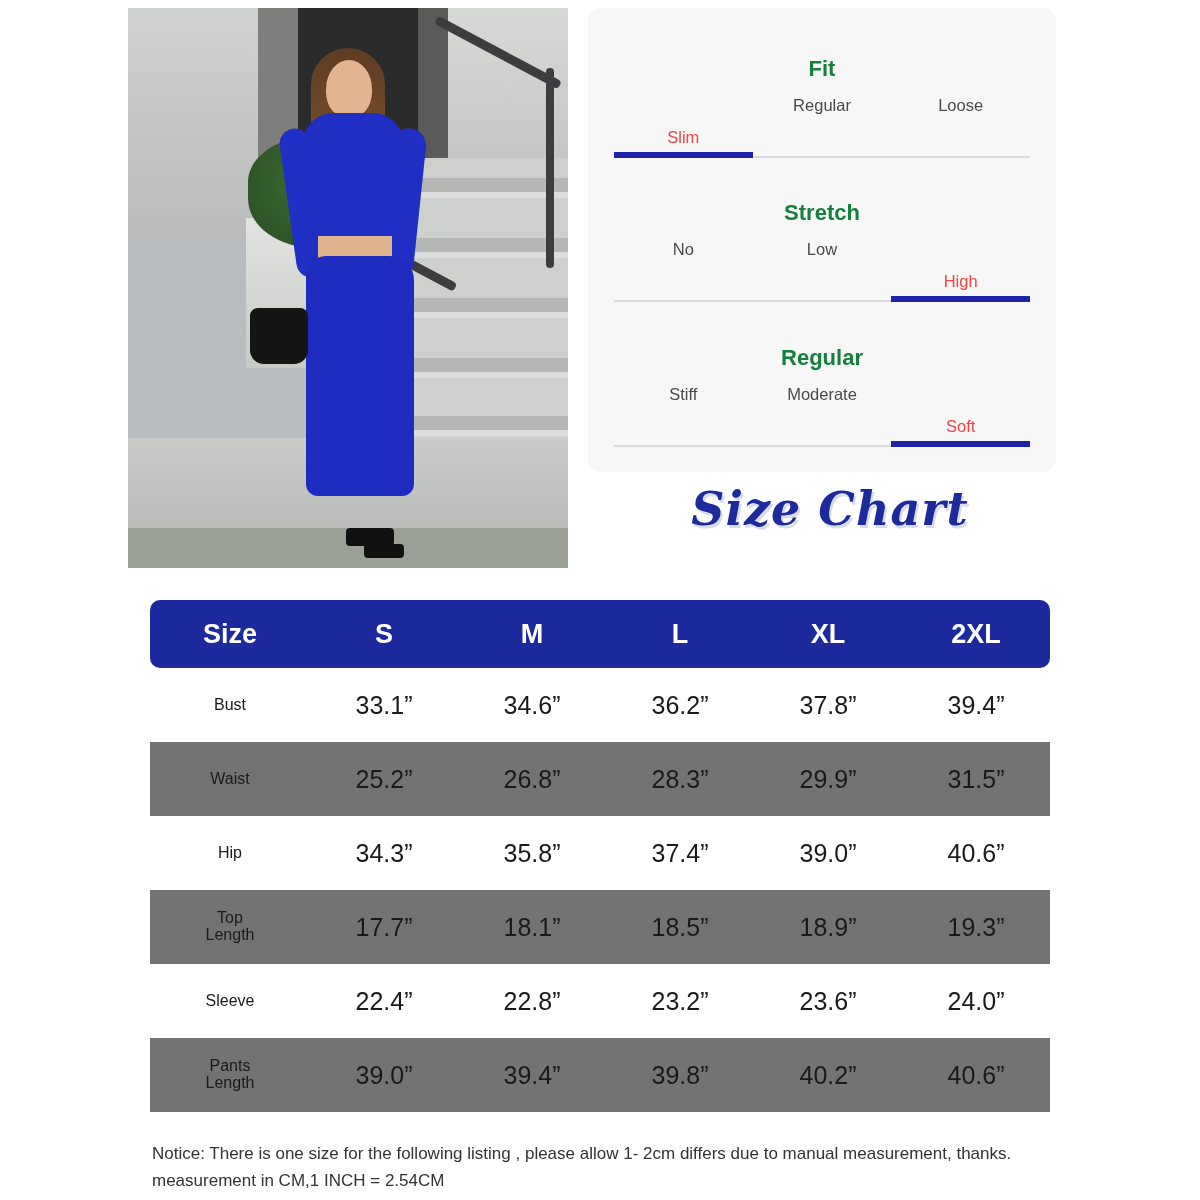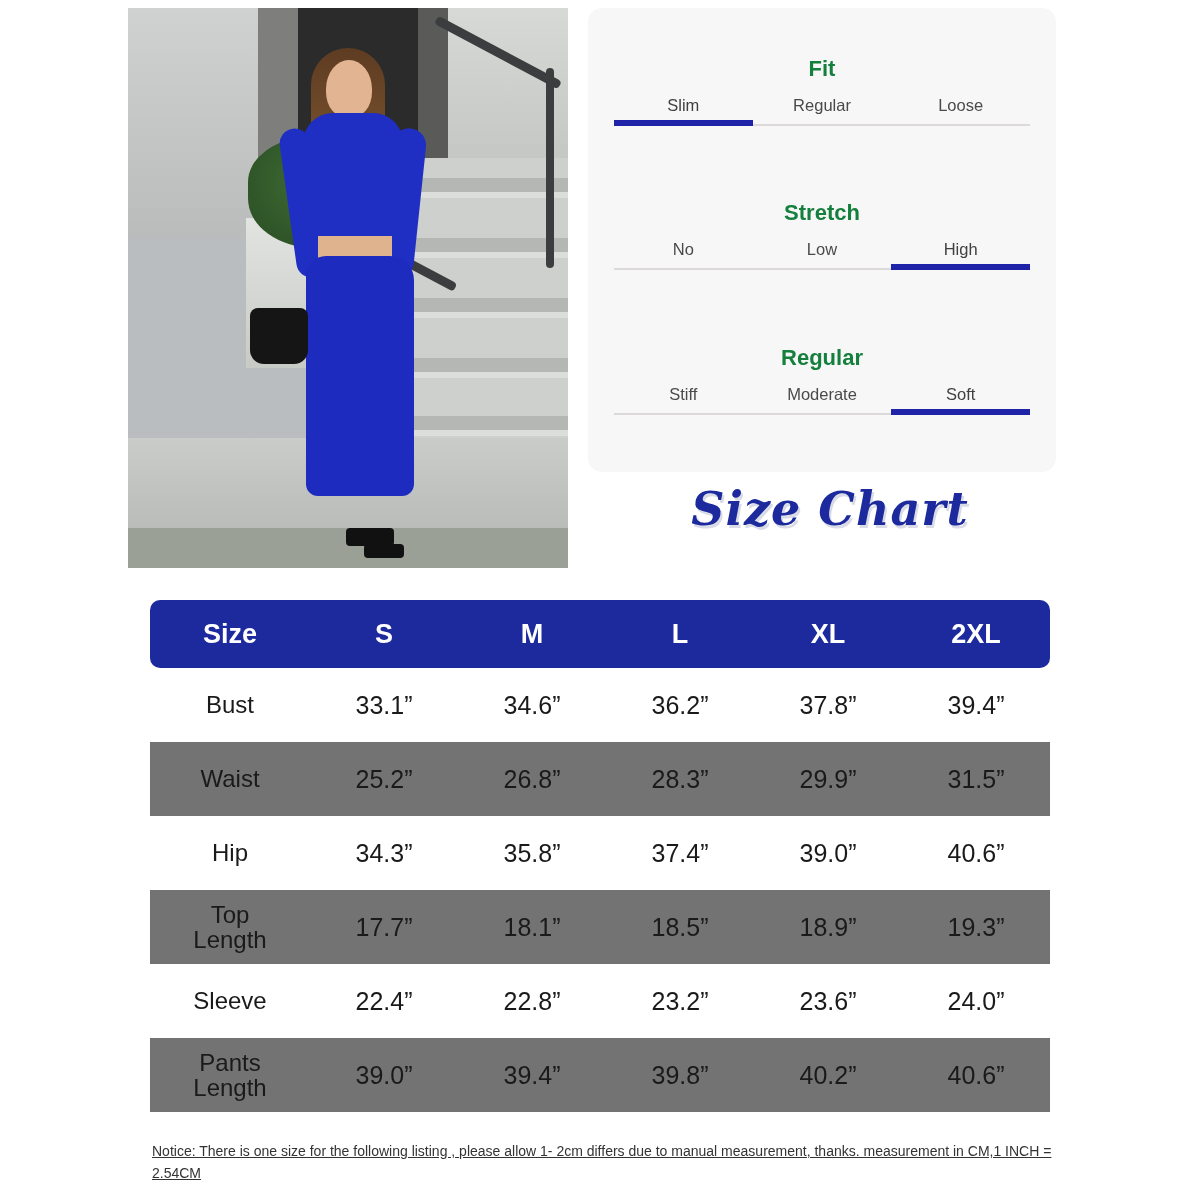--- a/index.html
+++ b/index.html
@@ -140,21 +140,21 @@
   }
   .prop-cell {
     flex: 1;
     text-align: center;
     font-size: 16.5px;
     color: #4a4a4a;
     padding-bottom: 9px;
     border-bottom: 2px solid #ddd9da;
     position: relative;
   }
-  .prop-cell.active { color: #404040; }
+  .prop-cell.active { color: #ef4444; margin-top: 32px; }
   .prop-cell.active::after {
     content: "";
     position: absolute;
     left: 0; right: 0; bottom: -2px;
     height: 6px;
     background: #1f23a8;
   }
 
   
   .sc-title {
@@ -192,31 +192,30 @@
   }
   table.sizes thead th:first-child { border-top-left-radius: 10px; border-bottom-left-radius: 10px; }
   table.sizes thead th:last-child { border-top-right-radius: 10px; border-bottom-right-radius: 10px; }
   table.sizes tbody td {
     height: 74px;
     text-align: center;
     font-size: 25px;
     color: #1a1a1a;
   }
   table.sizes tbody tr.alt td { background: #737373; }
-  table.sizes tbody td.rowhead { font-size: 24px; }
+  table.sizes tbody td.rowhead { font-size: 16px; }
   .rowhead .two-line { line-height: 1.05; }
 
   .notice {
     position: absolute;
     left: 152px; top: 1140px;
     width: 900px;
-    font-size: 14px;
+    font-size: 17px;
     color: #333;
     line-height: 1.6;
-    text-decoration: underline;
   }
 </style>
 </head>
 <body>
 
 <div class="page">
 
   <div class="photo">
     <div class="photo-scene">
       <div class="wall-left"></div>

